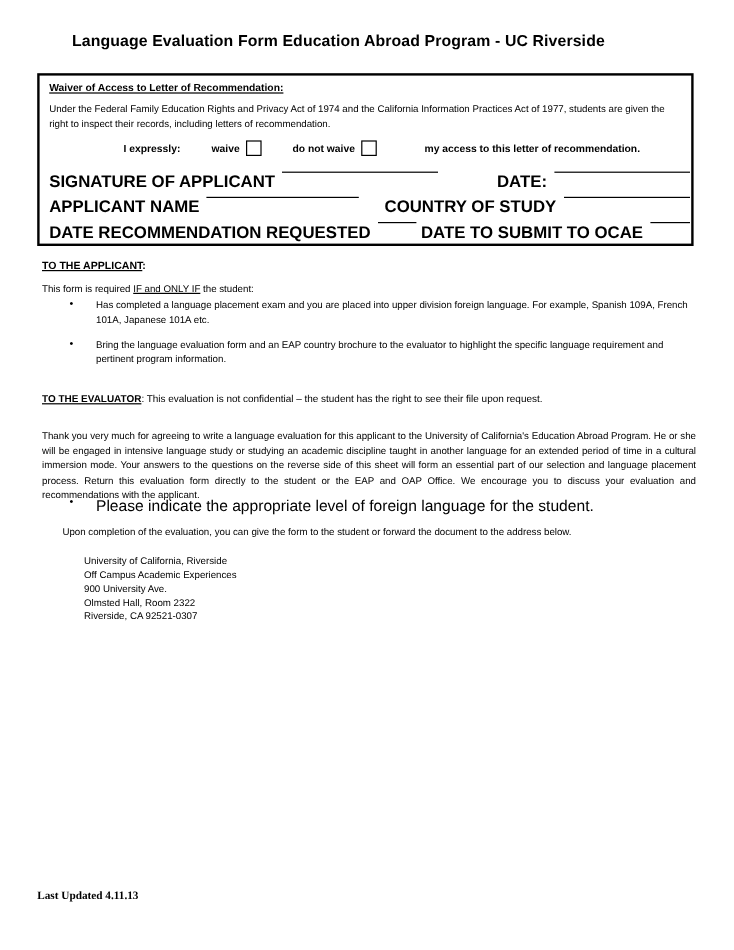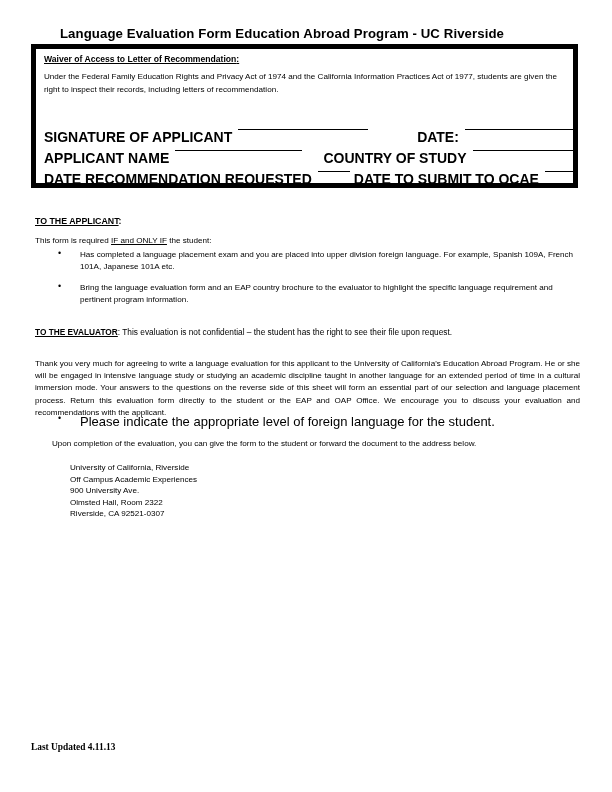--- a/index.html
+++ b/index.html
@@ -32,24 +32,24 @@
     text-align: center;
     font-size: 13.2px;
     font-weight: bold;
     letter-spacing: 0.1px;
   }
 
   
   .waiver-box {
     position: absolute;
     left: 31px;
-    top: 44px;
+    top: 61px;
     width: 547px;
     height: 144px;
-    border: 5px solid #000000;
+    border: 2px solid #000000;
     box-sizing: border-box;
   }
   .waiver-heading {
     position: absolute;
     left: 8px;
     top: 5px;
     font-size: 8.6px;
     font-weight: bold;
     text-decoration: underline;
   }
@@ -220,20 +220,28 @@
 <div class="page">
 
   <div class="doc-title">Language Evaluation Form Education Abroad Program - UC Riverside</div>
 
   <div class="waiver-box">
 
     <div class="waiver-heading"><span>Waiver of Access to Letter of Recommendation</span><span class="plain">:</span></div>
 
     <div class="waiver-body">Under the Federal Family Education Rights and Privacy Act of 1974 and the California Information Practices Act of 1977, students are given the right to inspect their records, including letters of recommendation.</div>
 
+    <div class="waiver-choice">
+      <span class="choice-label-lead">I expressly:</span>
+      <span class="choice-word">waive</span>
+      <span class="checkbox"></span>
+      <span class="choice-word">do not waive</span>
+      <span class="checkbox"></span>
+      <span class="choice-tail">my access to this letter of recommendation.</span>
+    </div>
 
     <div class="field-row row-sig">
       <span>SIGNATURE OF APPLICANT</span>
       <span class="rule" style="width:170px"></span>
       <span class="spacer-lg"></span>
       <span>DATE:</span>
       <span class="rule" style="width:148px"></span>
     </div>
 
     <div class="field-row row-name">

